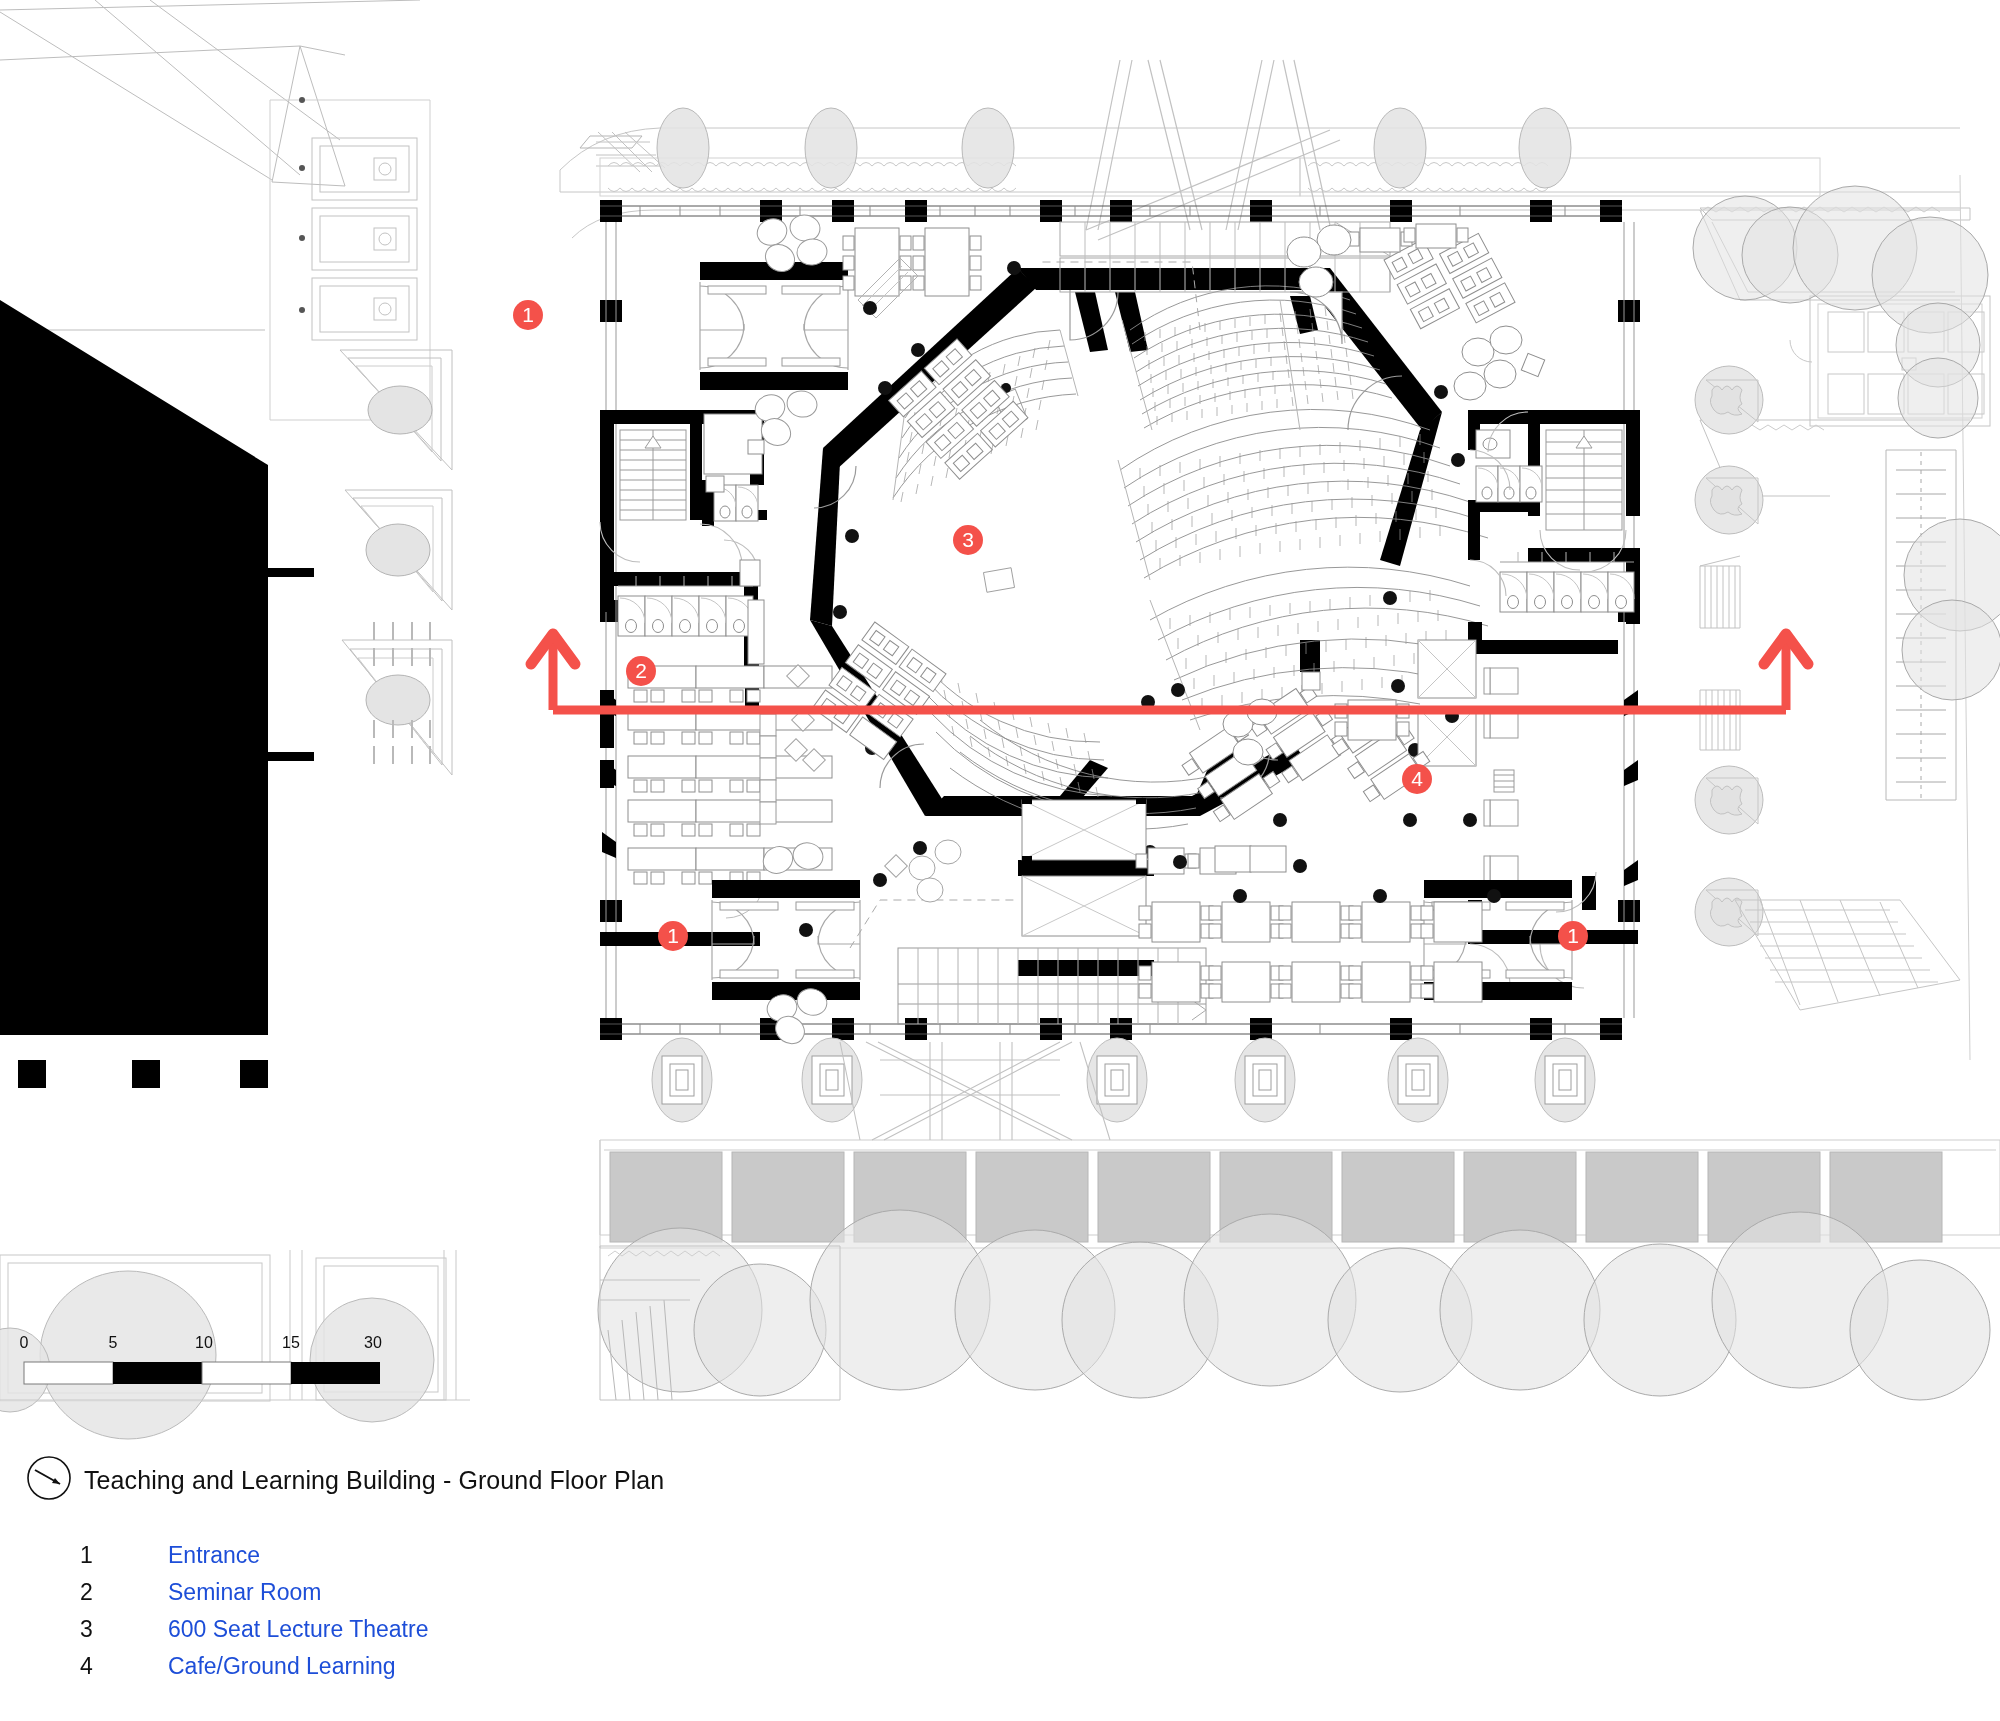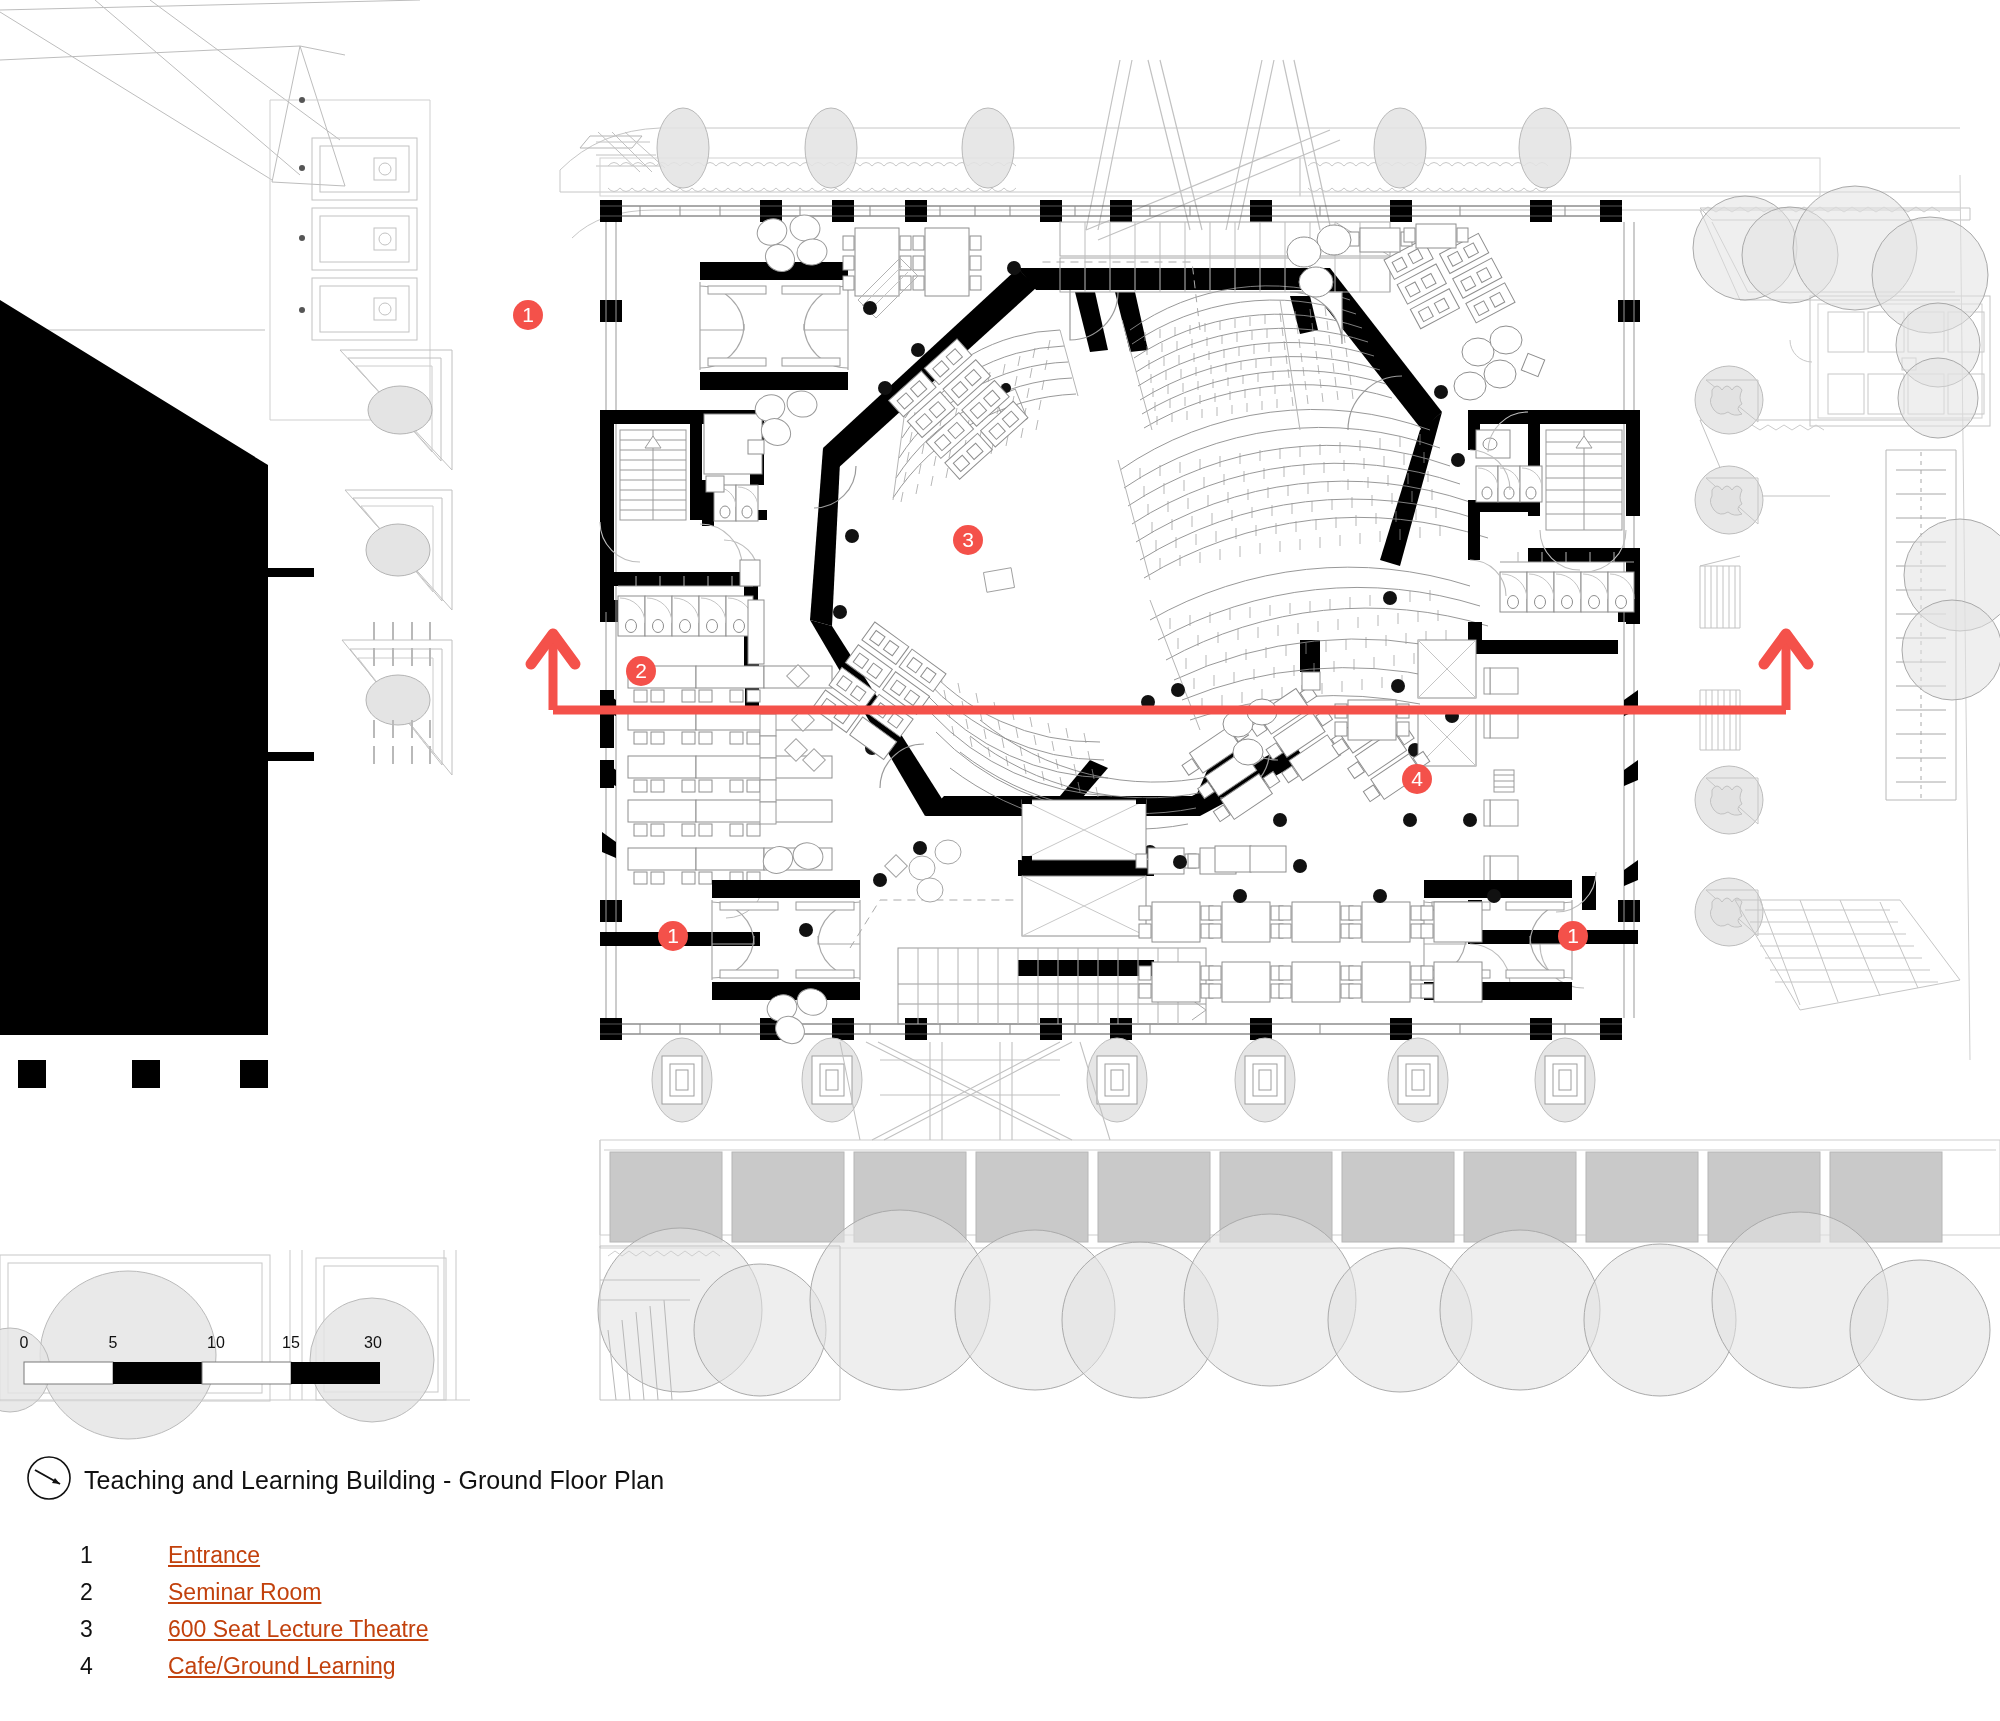--- a/index.html
+++ b/index.html
@@ -14,21 +14,21 @@
 
   
   .plan-title{
     position:absolute;left:84px;top:1466px;
     font-size:25px;color:#111;letter-spacing:.1px;white-space:nowrap;
   }
   .north{position:absolute;left:26px;top:1455px;width:46px;height:46px;}
   .legend{position:absolute;left:80px;top:1542px;}
   .legend-row{display:flex;align-items:flex-start;height:37px;}
   .legend-num{width:88px;font-size:23px;color:#111;}
-  .legend-label{font-size:23px;color:#c2410c;white-space:nowrap;text-decoration:underline;}
+  .legend-label{font-size:23px;color:#1d4ed8;white-space:nowrap;}
 
   
   .scalebar{position:absolute;left:0px;top:1334px;width:380px;height:56px;}
   .sb-ticklabels{position:absolute;left:0;top:0;width:380px;height:22px;}
   .sb-tick{position:absolute;font-size:16px;color:#111;transform:translateX(-50%);}
 
   
   .marker{
     position:absolute;width:30px;height:30px;border-radius:50%;
     background:#F4514A;color:#fff;font-size:21px;line-height:30px;
@@ -1308,21 +1308,21 @@
   <div class="marker" style="left:641px;top:671px">2</div>
   <div class="marker" style="left:968px;top:540px">3</div>
   <div class="marker" style="left:1417px;top:779px">4</div>
   <div class="marker" style="left:673px;top:936px">1</div>
   <div class="marker" style="left:1573px;top:936px">1</div>
 
   <div class="scalebar">
     <div class="sb-ticklabels">
       <span class="sb-tick" style="left:24px">0</span>
       <span class="sb-tick" style="left:113px">5</span>
-      <span class="sb-tick" style="left:216px">10</span>
+      <span class="sb-tick" style="left:204px">10</span>
       <span class="sb-tick" style="left:291px">15</span>
       <span class="sb-tick" style="left:373px">30</span>
     </div>
     <svg width="400" height="34" style="position:absolute;left:0;top:24px">
       <rect x="24" y="4" width="89" height="22" fill="#ffffff" stroke="#7a7a7a" stroke-width="1"></rect>
       <rect x="113" y="4" width="89" height="22" fill="#000000"></rect>
       <rect x="202" y="4" width="89" height="22" fill="#ffffff" stroke="#7a7a7a" stroke-width="1"></rect>
       <rect x="291" y="4" width="89" height="22" fill="#000000"></rect>
     </svg>
   </div>

